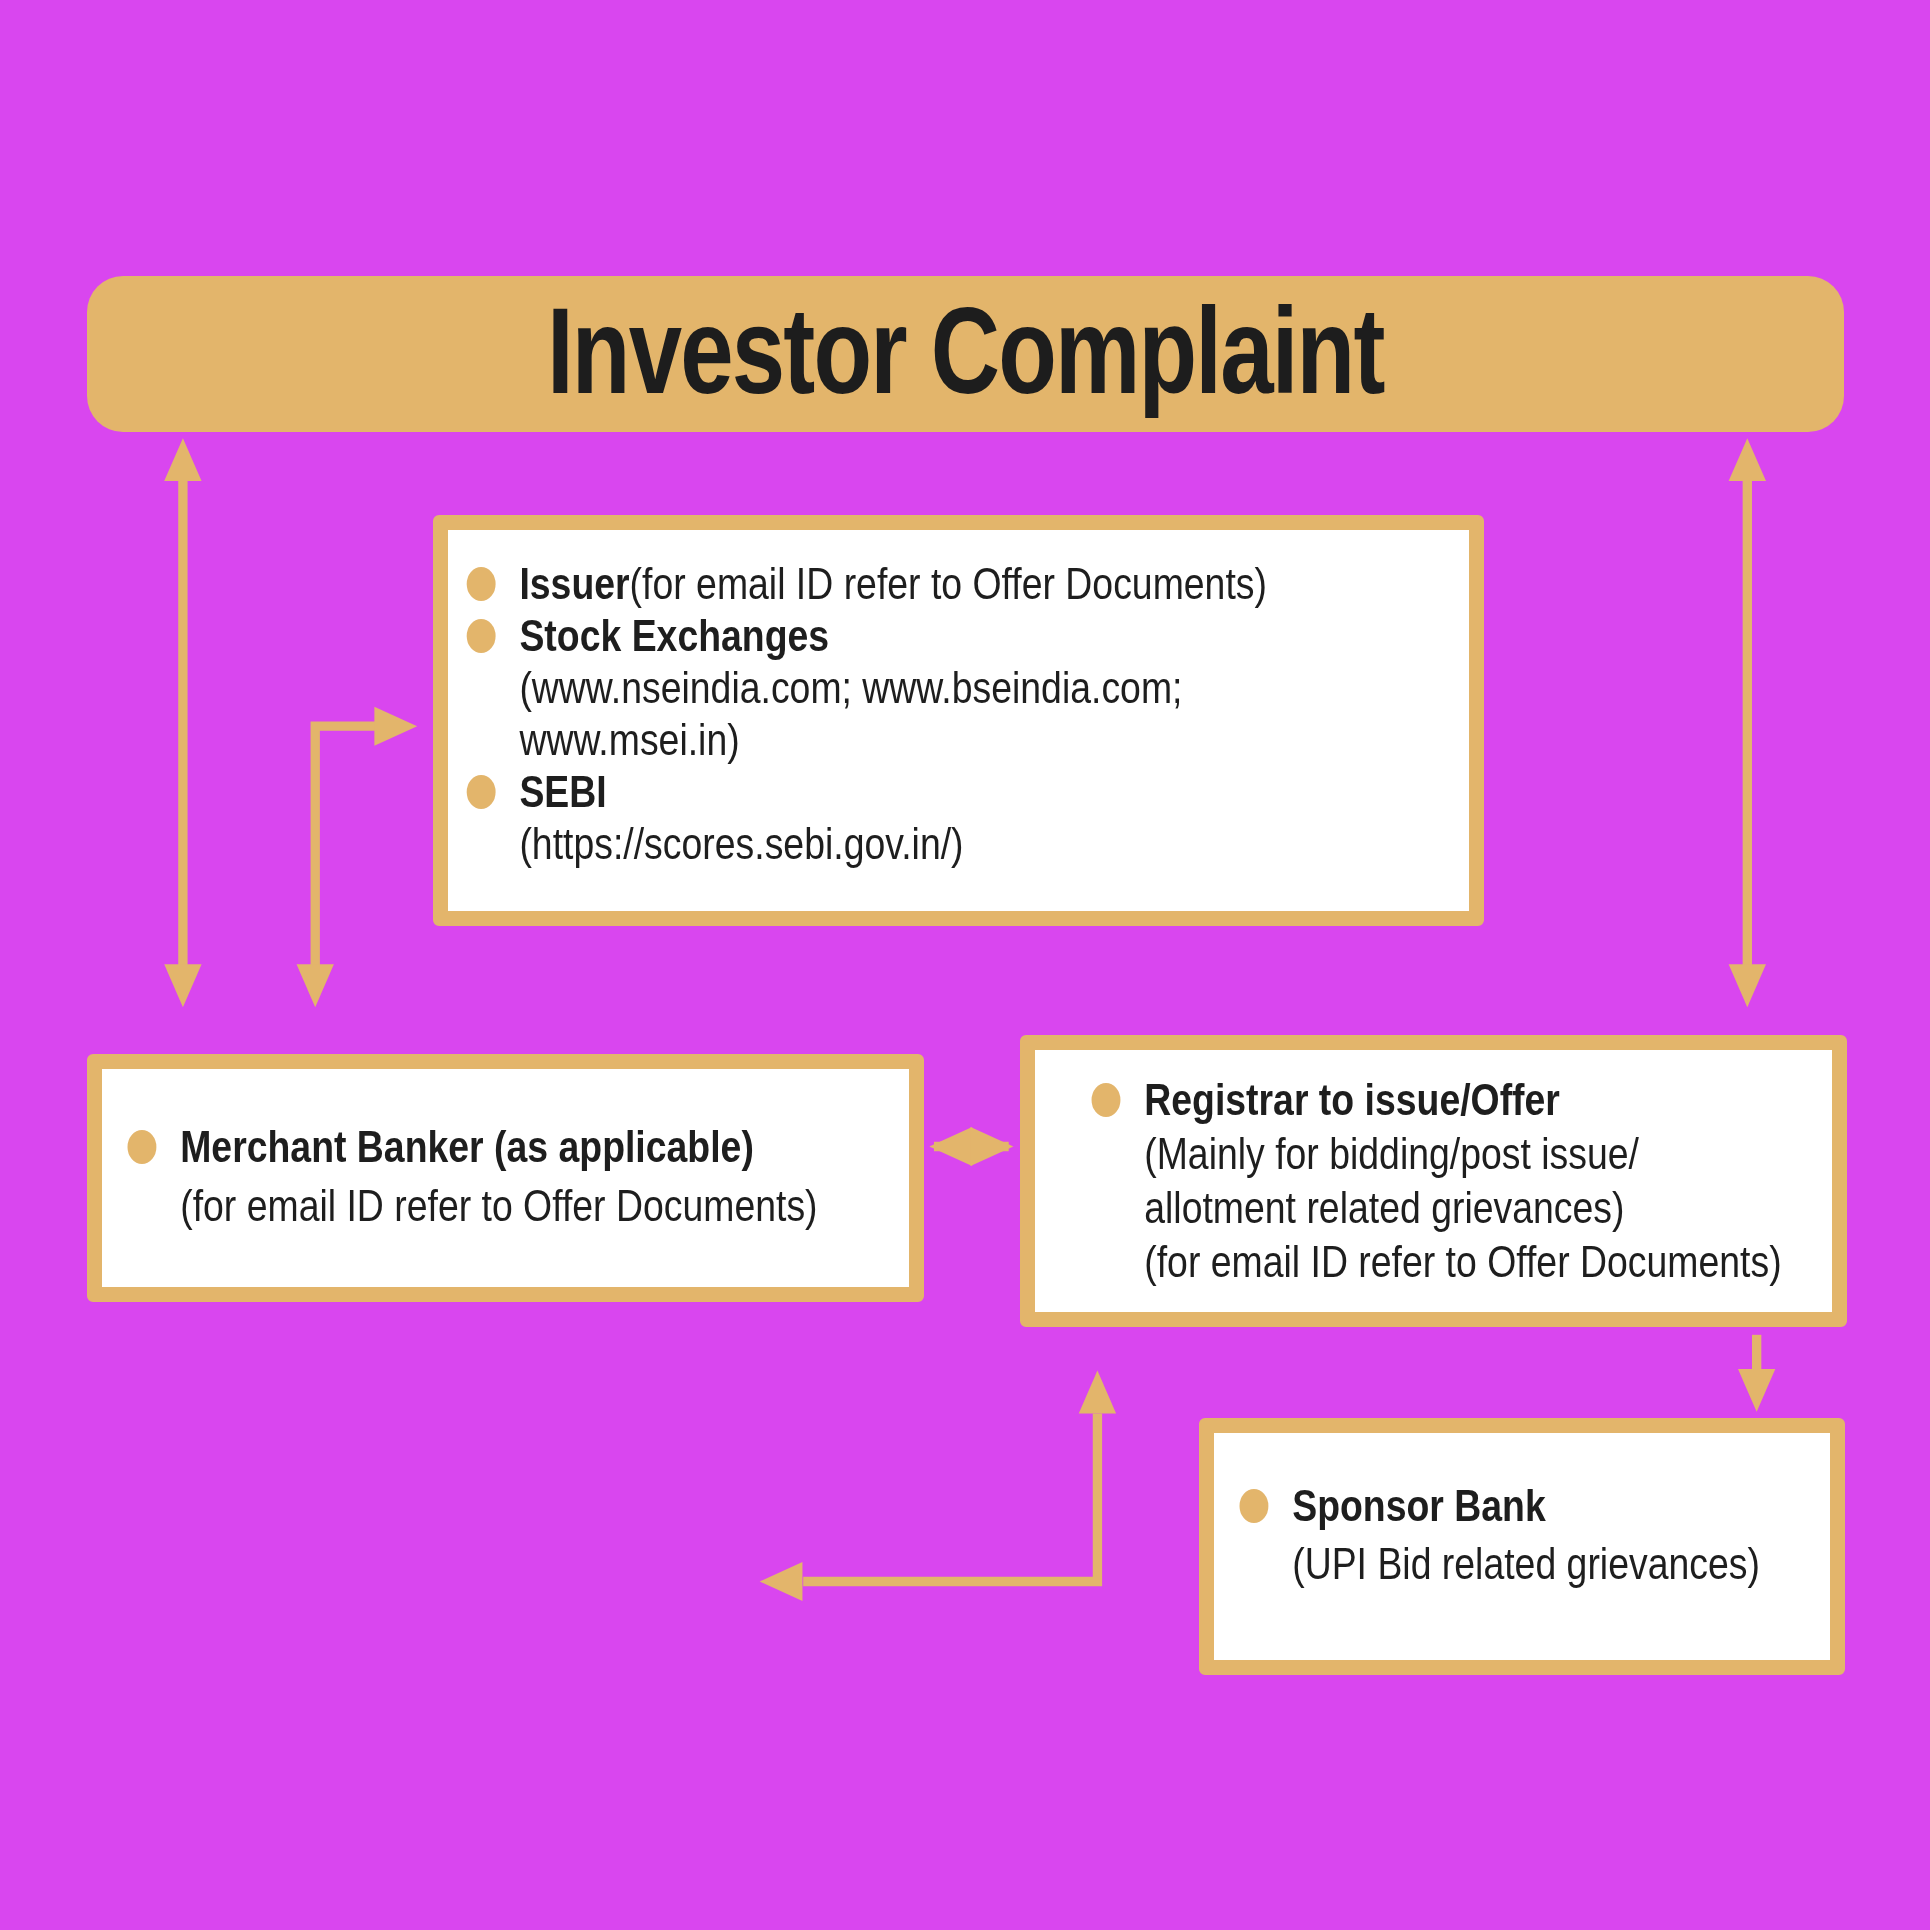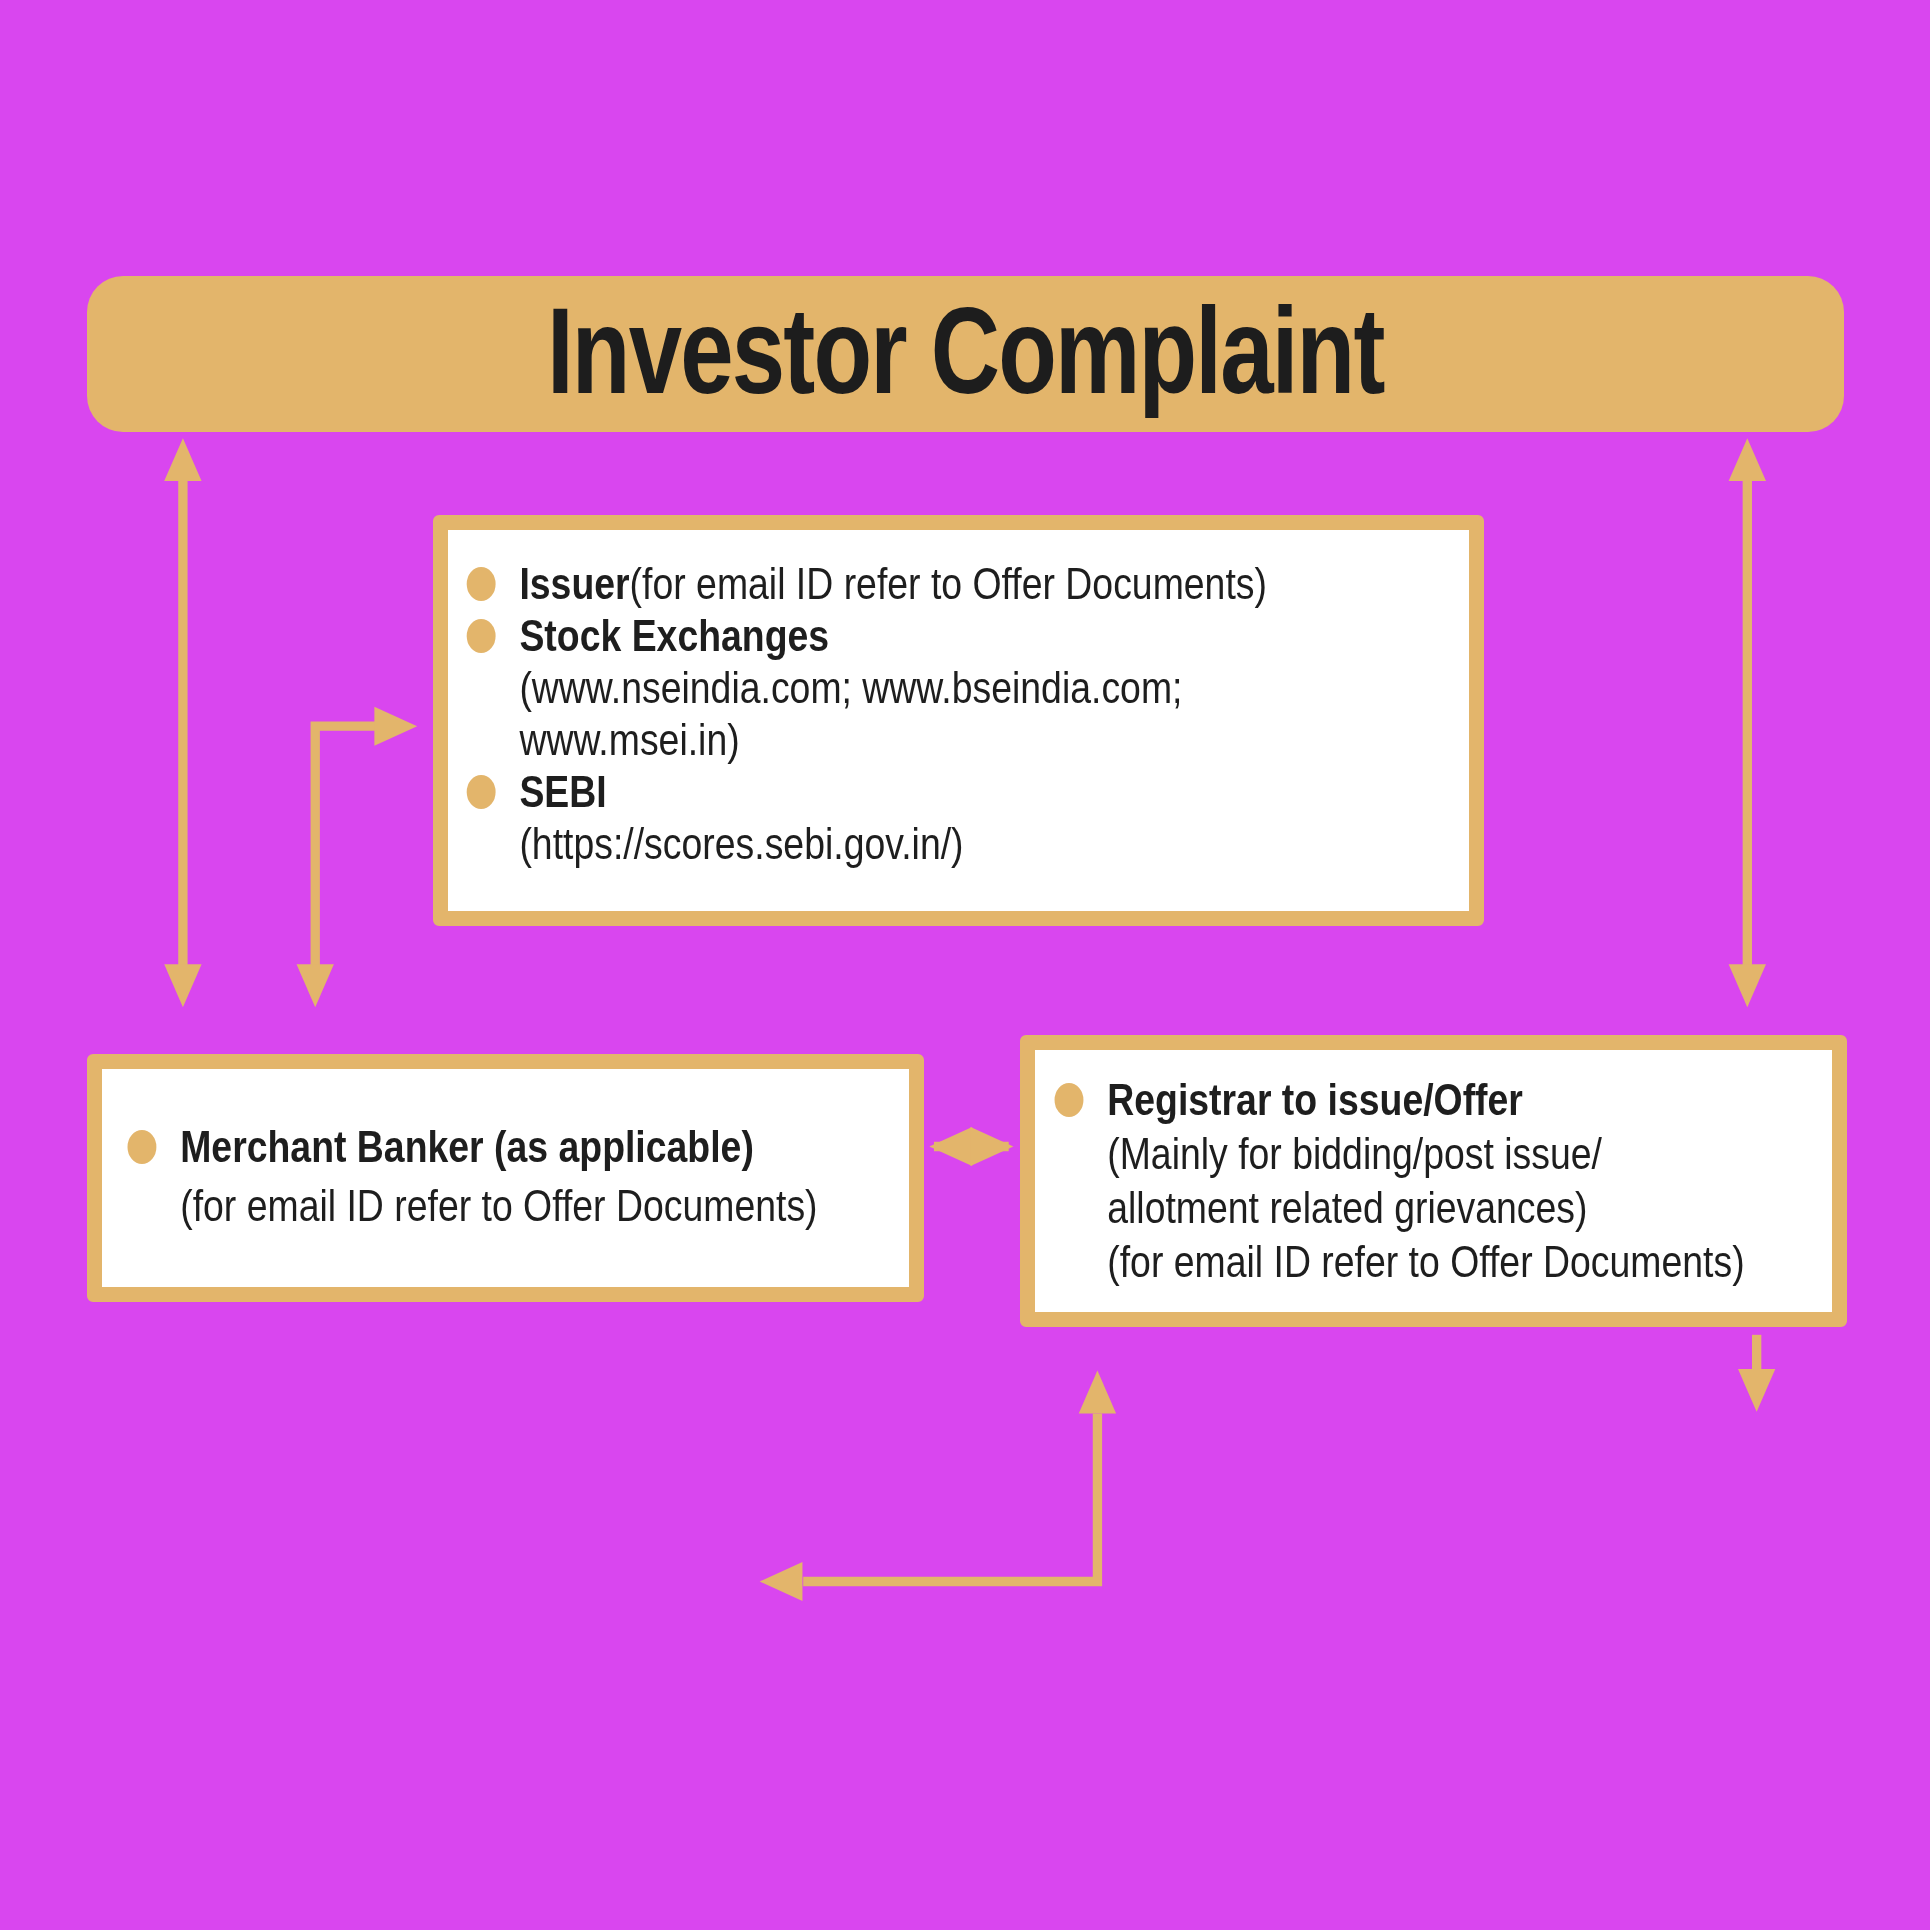--- a/index.html
+++ b/index.html
@@ -31,21 +31,21 @@
     margin-right:28px;flex:none;
   }
   .indent{padding-left:62px;}
   
   .box-escalation{left:433px;top:515px;width:1051px;height:411px;}
   .box-escalation .content{padding:28px 15.6px 0 22px;}
   .box-escalation .line{line-height:52px;}
   .box-merchant{left:87px;top:1054px;width:837px;height:248px;}
   .box-merchant .content{padding:48px 15.6px 0 30px;}
   .box-merchant .line{line-height:59px;}
-  .box-registrar{left:1020px;top:1035px;width:827px;height:292px;}
+  .box-registrar{left:1020px;top:1035px;width:827px;height:292px;padding-left:37px;}
   .box-registrar .content{padding:23px 15.6px 0 23px;}
   .box-registrar .line{line-height:54px;}
   .box-scsbs{left:87px;top:1417px;width:652px;height:245px;}
   .box-scsbs .content{padding:37px 15.6px 0 30px;}
   .box-scsbs .line{line-height:54px;}
   .box-sponsor{left:1199px;top:1418px;width:646px;height:257px;}
   .box-sponsor .content{padding:44px 15.6px 0 30px;}
   .box-sponsor .line{line-height:58px;}
 </style>
 </head>
@@ -132,15 +132,26 @@
       <div class="line indent">
         <span>allotment related grievances)</span>
       </div>
       <div class="line indent">
         <span>(for email ID refer to Offer Documents)</span>
       </div>
     </div>
   </div>
 
 
+  <div class="box box-sponsor">
+    <div class="content">
+      <div class="line">
+        <span class="bullet"></span>
+        <b>Sponsor Bank</b>
+      </div>
+      <div class="line indent">
+        <span>(UPI Bid related grievances)</span>
+      </div>
+    </div>
+  </div>
 
 </div>
 
 
 </body></html>

